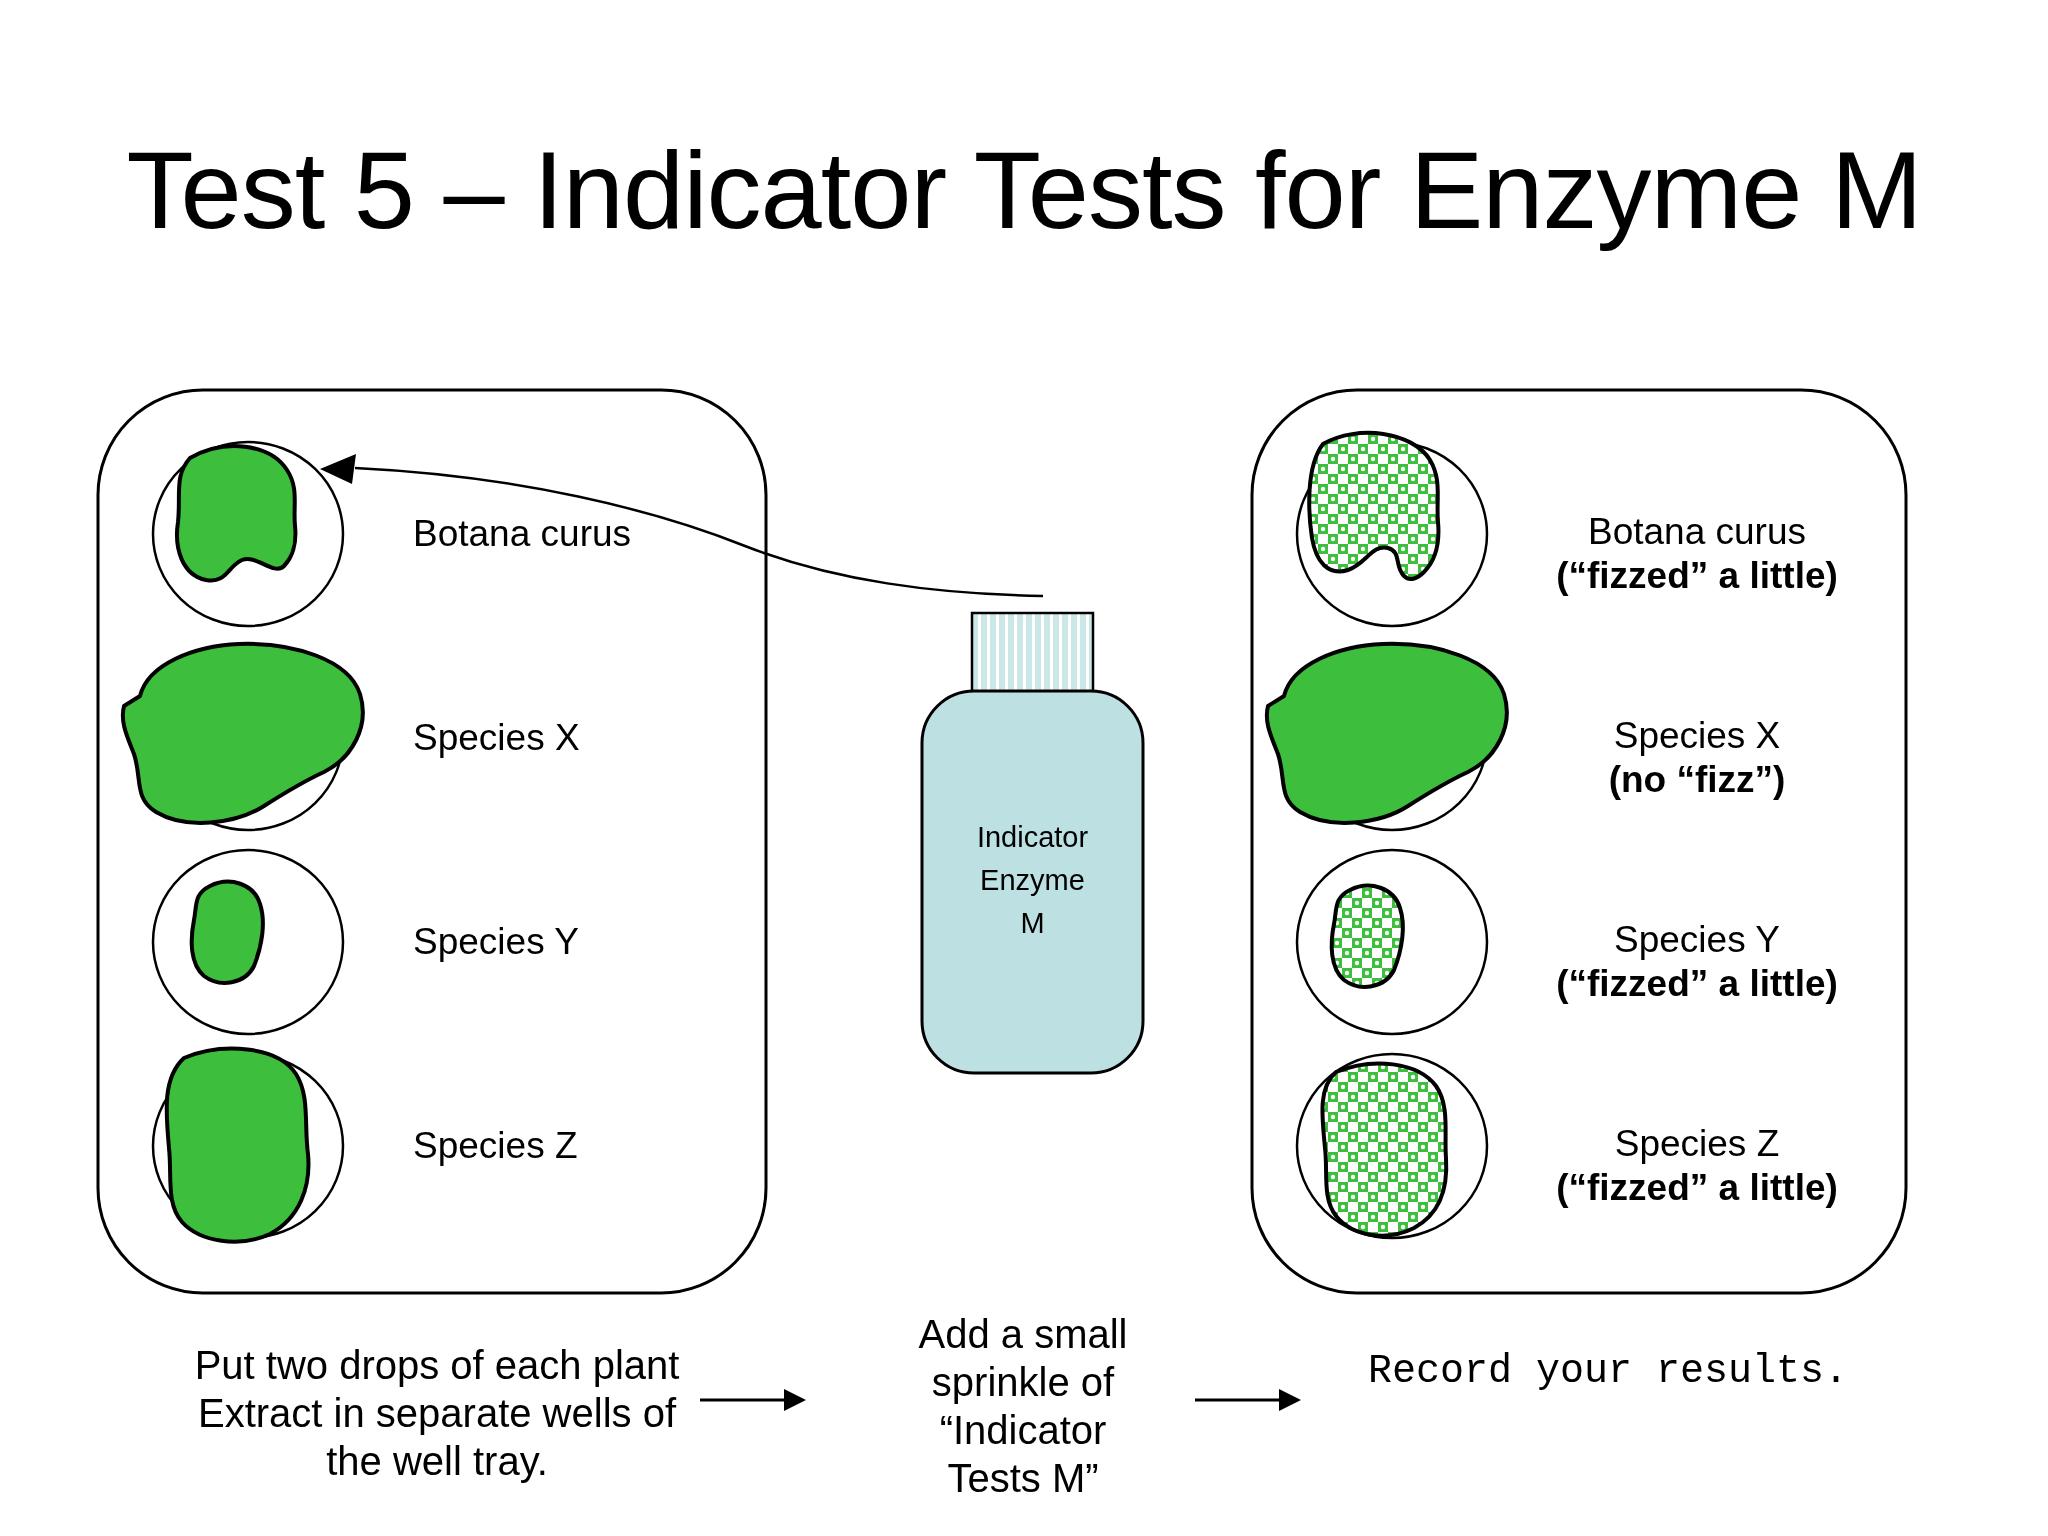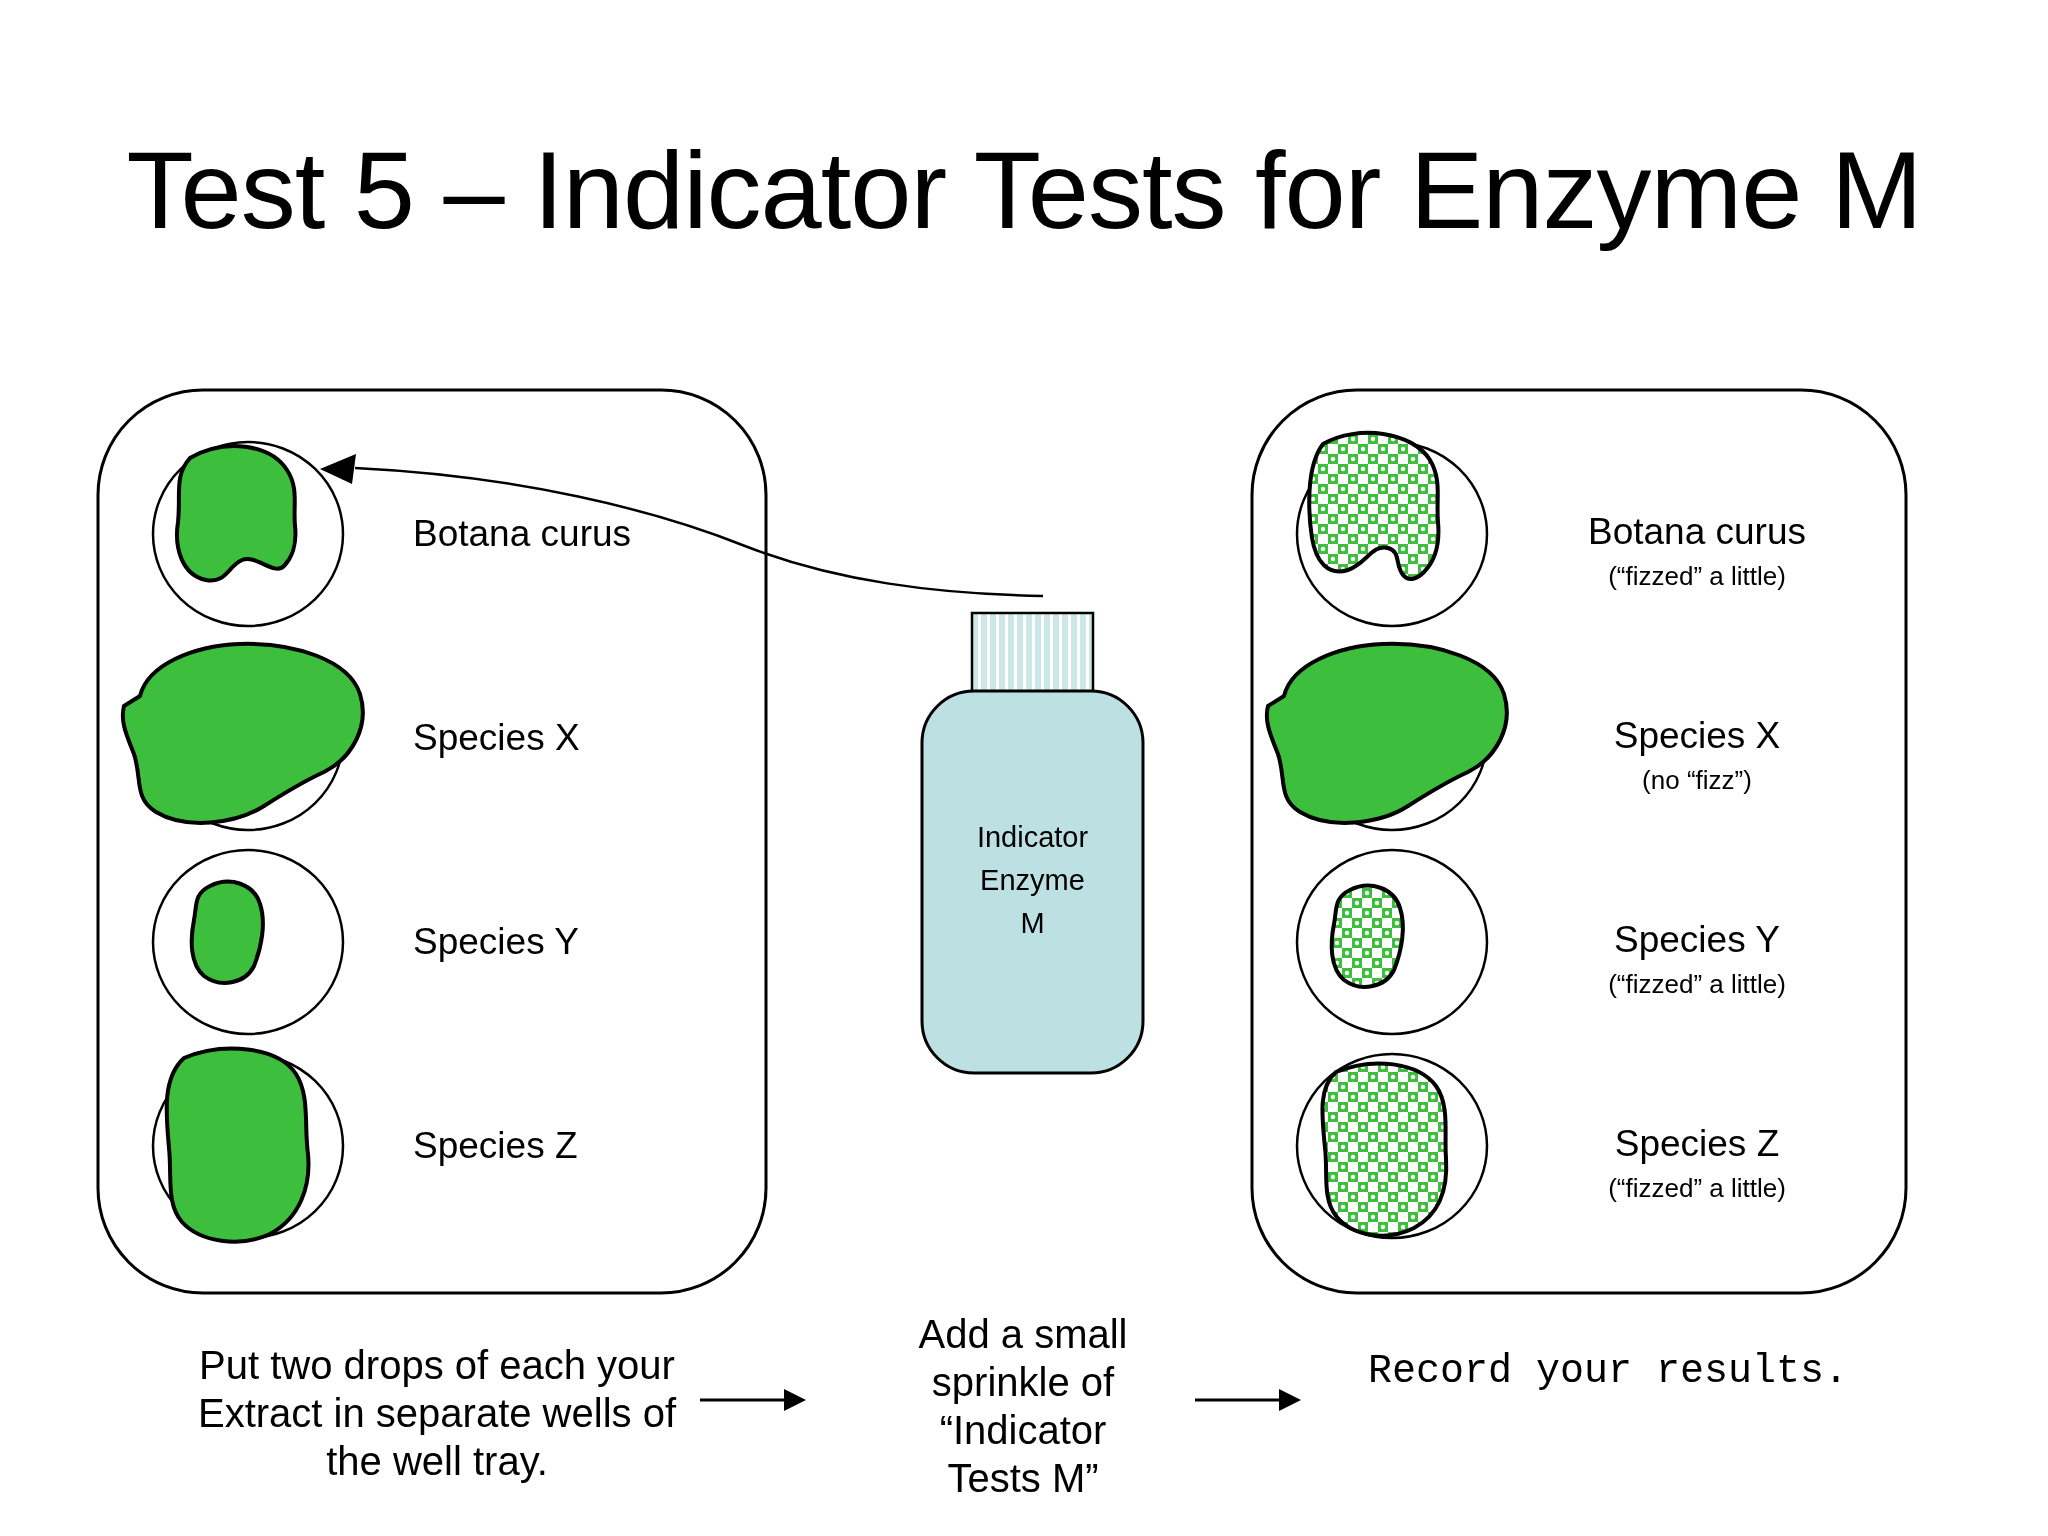--- a/index.html
+++ b/index.html
@@ -3,21 +3,21 @@
 <meta charset="utf-8">
 <style>
   html,body{margin:0;padding:0;background:#fff;}
   body{font-family:"Liberation Sans", sans-serif;color:#000;}
   .stage{position:relative;width:2048px;height:1536px;background:#ffffff;overflow:hidden;}
   .abs{position:absolute;}
   .title{top:126px;left:0;width:2048px;text-align:center;font-size:110px;letter-spacing:-1px;white-space:nowrap;}
   .well-label{font-size:37px;line-height:52px;white-space:nowrap;}
   .rgroup{width:390px;text-align:center;}
   .rmain{font-size:37px;line-height:52px;white-space:nowrap;}
-  .rsub{font-size:26px;line-height:36px;white-space:nowrap;}
+  .rsub{font-size:37px;line-height:36px;white-space:nowrap;font-weight:bold;}
   .bottle-label{left:922px;top:816px;width:221px;text-align:center;font-size:29px;line-height:43px;}
   .step{font-size:40px;line-height:48px;text-align:center;}
   .step3{text-align:left;white-space:nowrap;}
   svg{position:absolute;top:0;left:0;}
   .tray{fill:#ffffff;stroke:#000;stroke-width:3px;}
   .well{fill:#ffffff;stroke:#000;stroke-width:2.5px;}
   .blob-solid{fill:var(--extract_green);stroke:#000;stroke-width:4px;stroke-linejoin:round;}
   .blob-fizz{fill:url(#fizz);stroke:#000;stroke-width:4px;stroke-linejoin:round;}
   .flowline{stroke:#000;stroke-width:3px;fill:none;}
   .curve{stroke:#000;stroke-width:2.5px;fill:none;}
@@ -105,21 +105,21 @@
     <div class="rsub">(“fizzed” a little)</div>
   </div>
 
   <div class="abs bottle-label">
     <div>Indicator</div>
     <div>Enzyme</div>
     <div>M</div>
   </div>
 
   <div class="abs step" style="left:177px;top:1341px;width:520px;">
-    <div>Put two drops of each your</div>
+    <div>Put two drops of each plant</div>
     <div>Extract in separate wells of</div>
     <div>the well tray.</div>
   </div>
   <div class="abs step" style="left:873px;top:1310px;width:300px;text-align:center;">
     <div>Add a small</div>
     <div>sprinkle of</div>
     <div>“Indicator</div>
     <div>Tests M”</div>
   </div>
   <div class="abs step step3" style="left:1368px;top:1348px;width:420px;font-family:Liberation Mono, monospace;">

